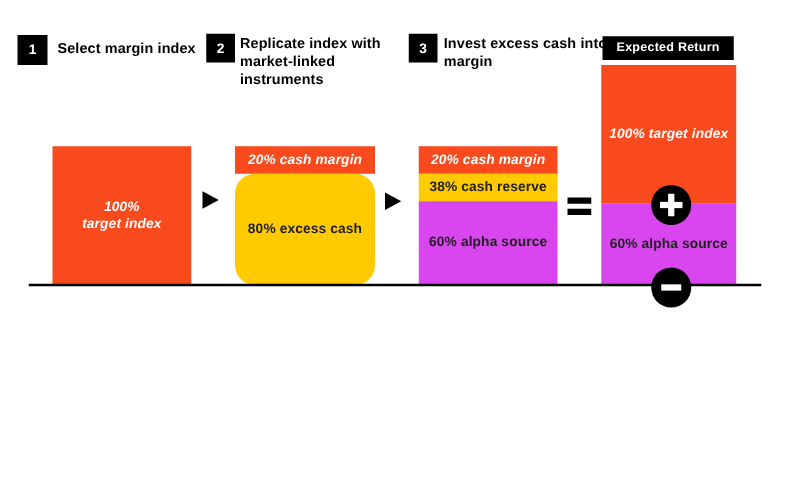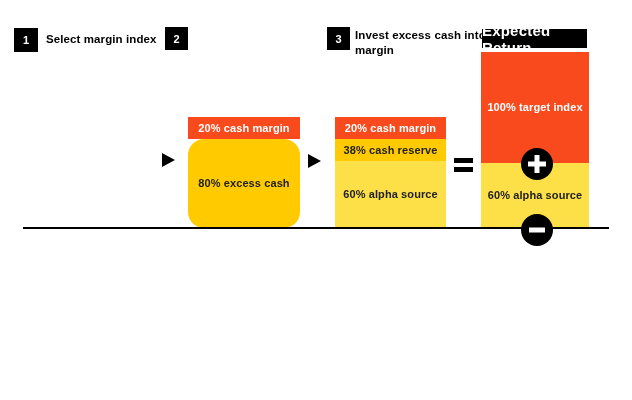--- a/index.html
+++ b/index.html
@@ -19,34 +19,34 @@
     font-size:11px;font-weight:bold;
   }
   .step-text{
     font-size:11.5px;font-weight:bold;color:#000;
     line-height:14.5px;letter-spacing:0.1px;
   }
   
   .er-header{
     background:#000;color:#fff;
     display:flex;align-items:center;justify-content:center;
-    font-size:15px;font-weight:bold;letter-spacing:0.2px;
+    font-size:10px;font-weight:bold;letter-spacing:0.2px;
   }
   
   .seg{
     display:flex;align-items:center;justify-content:center;
     text-align:center;
     font-size:11px;font-weight:bold;line-height:13px;
     letter-spacing:0.1px;
   }
-  .seg.white-t{color:#ffffff;}
+  .seg.white-t{color:#ffffff;font-style:italic;}
   .seg.dark-t{color:#212121;}
   .bg-orange{background:#F84A1D;}
   .bg-yellow{background:#FFCB00;}
-  .bg-pink{background:#fde047;}
+  .bg-pink{background:#d946ef;}
   .bg-green{background:#0C8A52;}
   
   .arrow-right{
     width:0;height:0;
     border-top:7px solid transparent;
     border-bottom:7px solid transparent;
     border-left:13px solid #000;
   }
   
   .equals .bar{width:19px;height:5px;background:#000;}
@@ -72,29 +72,40 @@
 </style>
 </head>
 <body>
 
 <div id="canvas">
 
   <div class="abs badge" style="left:14px;top:28px;">1</div>
   <div class="abs step-text" style="left:46px;top:32px;">Select margin index</div>
 
   <div class="abs badge" style="left:165px;top:27px;width:23px;height:23px;">2</div>
+  <div class="abs step-text" style="left:192px;top:28px;">
+    <div>Replicate index with</div>
+    <div>market-linked</div>
+    <div>instruments</div>
+  </div>
 
   <div class="abs badge" style="left:327px;top:27px;width:23px;height:23px;">3</div>
   <div class="abs step-text" style="left:355px;top:28px;">
     <div>Invest excess cash into</div>
     <div>margin</div>
   </div>
 
   <div class="abs er-header" style="left:482px;top:29px;width:105px;height:19px;">Expected Return</div>
 
+  <div class="abs seg white-t bg-orange" style="left:42px;top:117px;width:111px;height:111px;">
+    <div>
+      <div>100%</div>
+      <div>target index</div>
+    </div>
+  </div>
 
   <div class="abs arrow-right" style="left:162px;top:153px;"></div>
 
   <div class="abs" style="left:188px;top:117px;width:112px;">
     <div class="seg white-t bg-orange" style="height:22px;">20% cash margin</div>
     <div class="seg dark-t bg-yellow" style="height:89px;border-radius:16px;">80% excess cash</div>
   </div>
 
   <div class="abs arrow-right" style="left:308px;top:154px;"></div>
 

